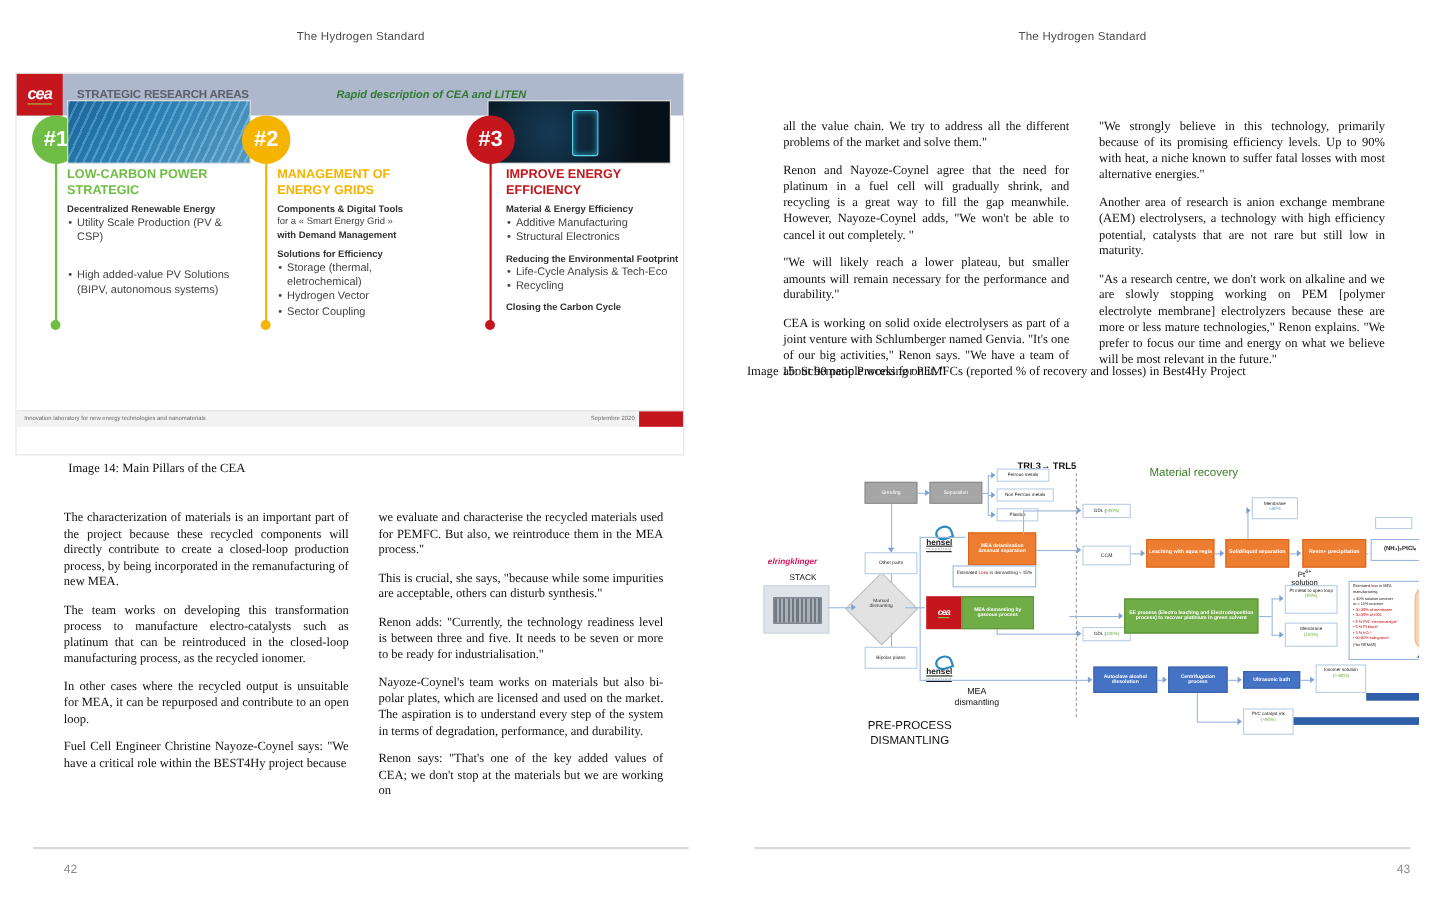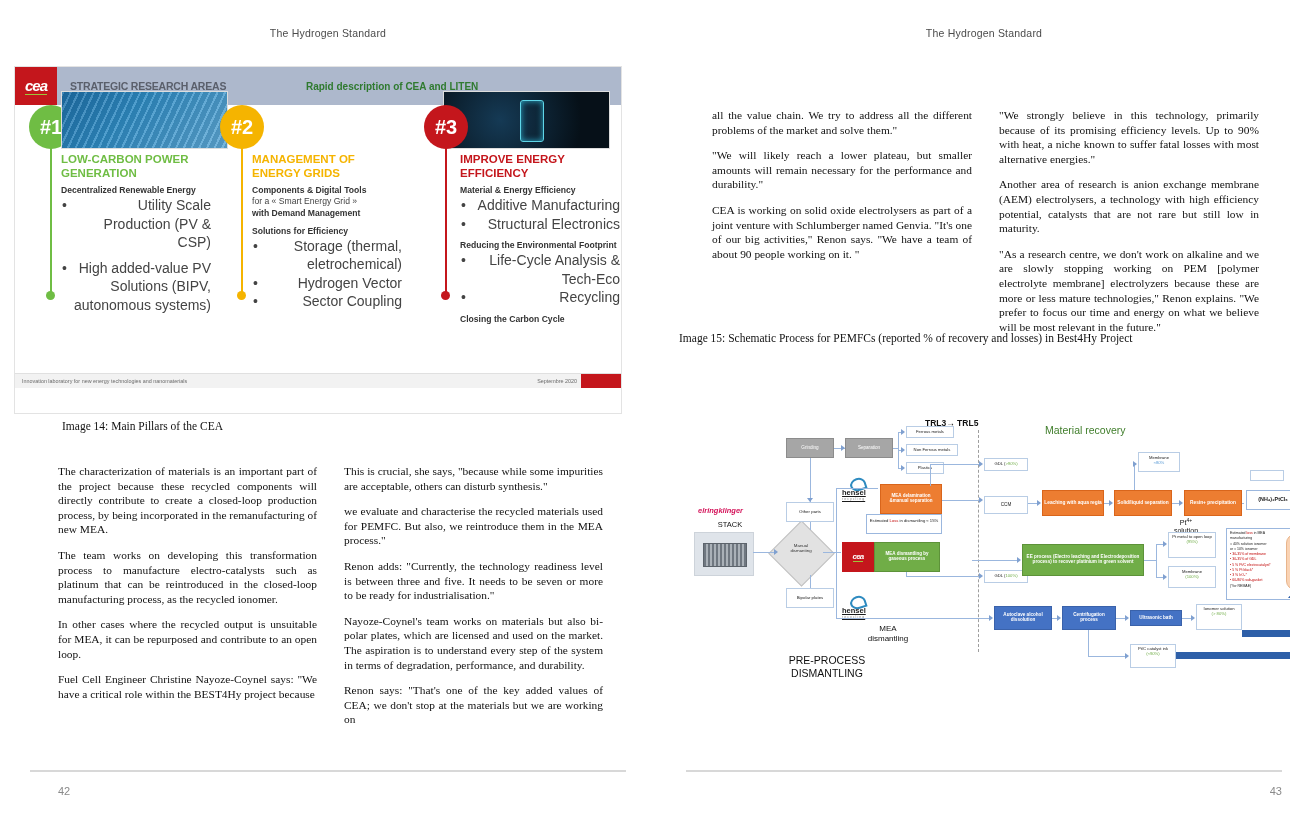--- a/index.html
+++ b/index.html
@@ -38,21 +38,21 @@
   }
   .cea-logo span{
     color:#fff;font-size:15px;font-weight:bold;font-style:italic;letter-spacing:-1px;
     border-bottom:1.5px solid #9ec53a;padding-bottom:1px;line-height:1;
   }
   .slide-bar-title{
     margin-left:13px;font-size:10.5px;color:#5a5f6b;letter-spacing:-0.2px;font-weight:600;
   }
   .slide-bar-sub{
     position:absolute;left:50%;transform:translateX(-7%);
-    font-size:10px;color:#2f7a2f;font-weight:bold;
+    font-size:10px;color:#2f7a2f;font-weight:bold;font-style:italic;
   }
 
   .pillars{position:relative;height:268px;}
   .pillar{position:absolute;top:0;width:186px;}
   .p1{left:10px;} .p2{left:201px;} .p3{left:405px;}
 
   .badge{
     width:44px;height:44px;border-radius:50%;color:#fff;font-size:20px;font-weight:bold;
     display:flex;align-items:center;justify-content:center;position:relative;margin-left:4px;
   }
@@ -77,21 +77,21 @@
 
   .p-body{position:absolute;left:36px;top:48px;width:150px;}
   .p3 .p-body{left:30px;width:160px;margin-left:10px;}
   .p-title{font-size:11.5px;font-weight:bold;line-height:1.18;margin-bottom:5px;}
   .p1 .p-title{color:#6fbd44;}
   .p2 .p-title{color:#f5b400;}
   .p3 .p-title{color:#c4161c;}
   .p-sub{font-size:8.6px;font-weight:bold;color:#333;line-height:1.3;}
   .p-txt{font-size:8.6px;color:#444;line-height:1.32;}
   .p-list{margin:0;padding:0;list-style:none;}
-  .p-list li{font-size:14px;color:#444;line-height:1.32;padding-left:9px;position:relative;text-align:right;}
+  .p-list li{font-size:10px;color:#444;line-height:1.32;padding-left:9px;position:relative;}
   .p-list li:before{content:"\2022";position:absolute;left:1px;}
   .gap{height:7px;}
 
   .photo{position:absolute;bottom:0;height:58px;border:1px solid #ddd;box-sizing:border-box;}
   .ph1{left:36px;width:167px;background:linear-gradient(135deg,#1d6fa8 0%,#2f8cc4 40%,#5fa9d6 100%);}
   .ph1:after{content:"";position:absolute;inset:0;
     background:repeating-linear-gradient(115deg,rgba(255,255,255,.16) 0 2px,rgba(0,0,0,.10) 2px 7px);}
   .ph2{left:227px;width:167px;background:radial-gradient(circle at 34% 50%,#153a55 0%,#061018 72%);}
   .ph2:after{content:"";position:absolute;left:46%;top:14%;width:22px;height:72%;
     border:1px solid #5fd6e8;border-radius:3px;box-shadow:0 0 6px #2aa6c4 inset;}
@@ -194,25 +194,25 @@
         <div class="slide-bar-sub">Rapid description of CEA and LITEN</div>
       </div>
 
       <div class="pillars">
 
         <div class="pillar p1">
           <div class="badge">#1</div>
           <div class="stem"></div>
           <div class="stem-dot"></div>
           <div class="p-body">
-            <div class="p-title">LOW-CARBON POWER GENERATION</div>
+            <div class="p-title">LOW-CARBON POWER STRATEGIC</div>
             <div class="p-sub">Decentralized Renewable Energy</div>
             <ul class="p-list">
               <li>Utility Scale Production (PV &amp; CSP)</li>
-              <li style="margin-top:7px">High added-value PV Solutions (BIPV, autonomous systems)</li>
+              <li style="margin-top:21px">High added-value PV Solutions (BIPV, autonomous systems)</li>
             </ul>
           </div>
           <div class="photo ph1"></div>
         </div>
 
         <div class="pillar p2">
           <div class="badge">#2</div>
           <div class="stem"></div>
           <div class="stem-dot"></div>
           <div class="p-body">
@@ -266,39 +266,40 @@
     <div class="caption cap14">Image 14: Main Pillars of the CEA</div>
 
     <div class="cols l">
       <div class="col">
         <p>The characterization of materials is an important part of the project because these recycled components will directly contribute to create a closed-loop production process, by being incorporated in the remanufacturing of new MEA.</p>
         <p>The team works on developing this transformation process to manufacture electro-catalysts such as platinum that can be reintroduced in the closed-loop manufacturing process, as the recycled ionomer.</p>
         <p>In other cases where the recycled output is unsuitable for MEA, it can be repurposed and contribute to an open loop.</p>
         <p>Fuel Cell Engineer Christine Nayoze-Coynel says: "We have a critical role within the BEST4Hy project because</p>
       </div>
       <div class="col">
+        <p>we evaluate and characterise the recycled materials used for PEMFC. But also, we reintroduce them in the MEA process."</p>
         <p>This is crucial, she says, "because while some impurities are acceptable, others can disturb synthesis."</p>
-        <p>we evaluate and characterise the recycled materials used for PEMFC. But also, we reintroduce them in the MEA process."</p>
         <p>Renon adds: "Currently, the technology readiness level is between three and five. It needs to be seven or more to be ready for industrialisation."</p>
         <p>Nayoze-Coynel's team works on materials but also bi-polar plates, which are licensed and used on the market. The aspiration is to understand every step of the system in terms of degradation, performance, and durability.</p>
         <p>Renon says: "That's one of the key added values of CEA; we don't stop at the materials but we are working on</p>
       </div>
     </div>
 
     <div class="foot-rule"></div>
     <div class="folio l">42</div>
   </div>
 
   <div class="page right">
 
     <div class="run-head">The Hydrogen Standard</div>
 
     <div class="cols r" style="left:56px;top:108px;">
       <div class="col">
         <p>all the value chain. We try to address all the different problems of the market and solve them."</p>
+        <p>Renon and Nayoze-Coynel agree that the need for platinum in a fuel cell will gradually shrink, and recycling is a great way to fill the gap meanwhile. However, Nayoze-Coynel adds, "We won't be able to cancel it out completely. "</p>
         <p>"We will likely reach a lower plateau, but smaller amounts will remain necessary for the performance and durability."</p>
         <p>CEA is working on solid oxide electrolysers as part of a joint venture with Schlumberger named Genvia. "It's one of our big activities," Renon says. "We have a team of about 90 people working on it. "</p>
       </div>
       <div class="col">
         <p>"We strongly believe in this technology, primarily because of its promising efficiency levels. Up to 90% with heat, a niche known to suffer fatal losses with most alternative energies."</p>
         <p>Another area of research is anion exchange membrane (AEM) electrolysers, a technology with high efficiency potential, catalysts that are not rare but still low in maturity.</p>
         <p>"As a research centre, we don't work on alkaline and we are slowly stopping working on PEM [polymer electrolyte membrane] electrolyzers because these are more or less mature technologies," Renon explains. "We prefer to focus our time and energy on what we believe will be most relevant in the future."</p>
       </div>
     </div>
 

